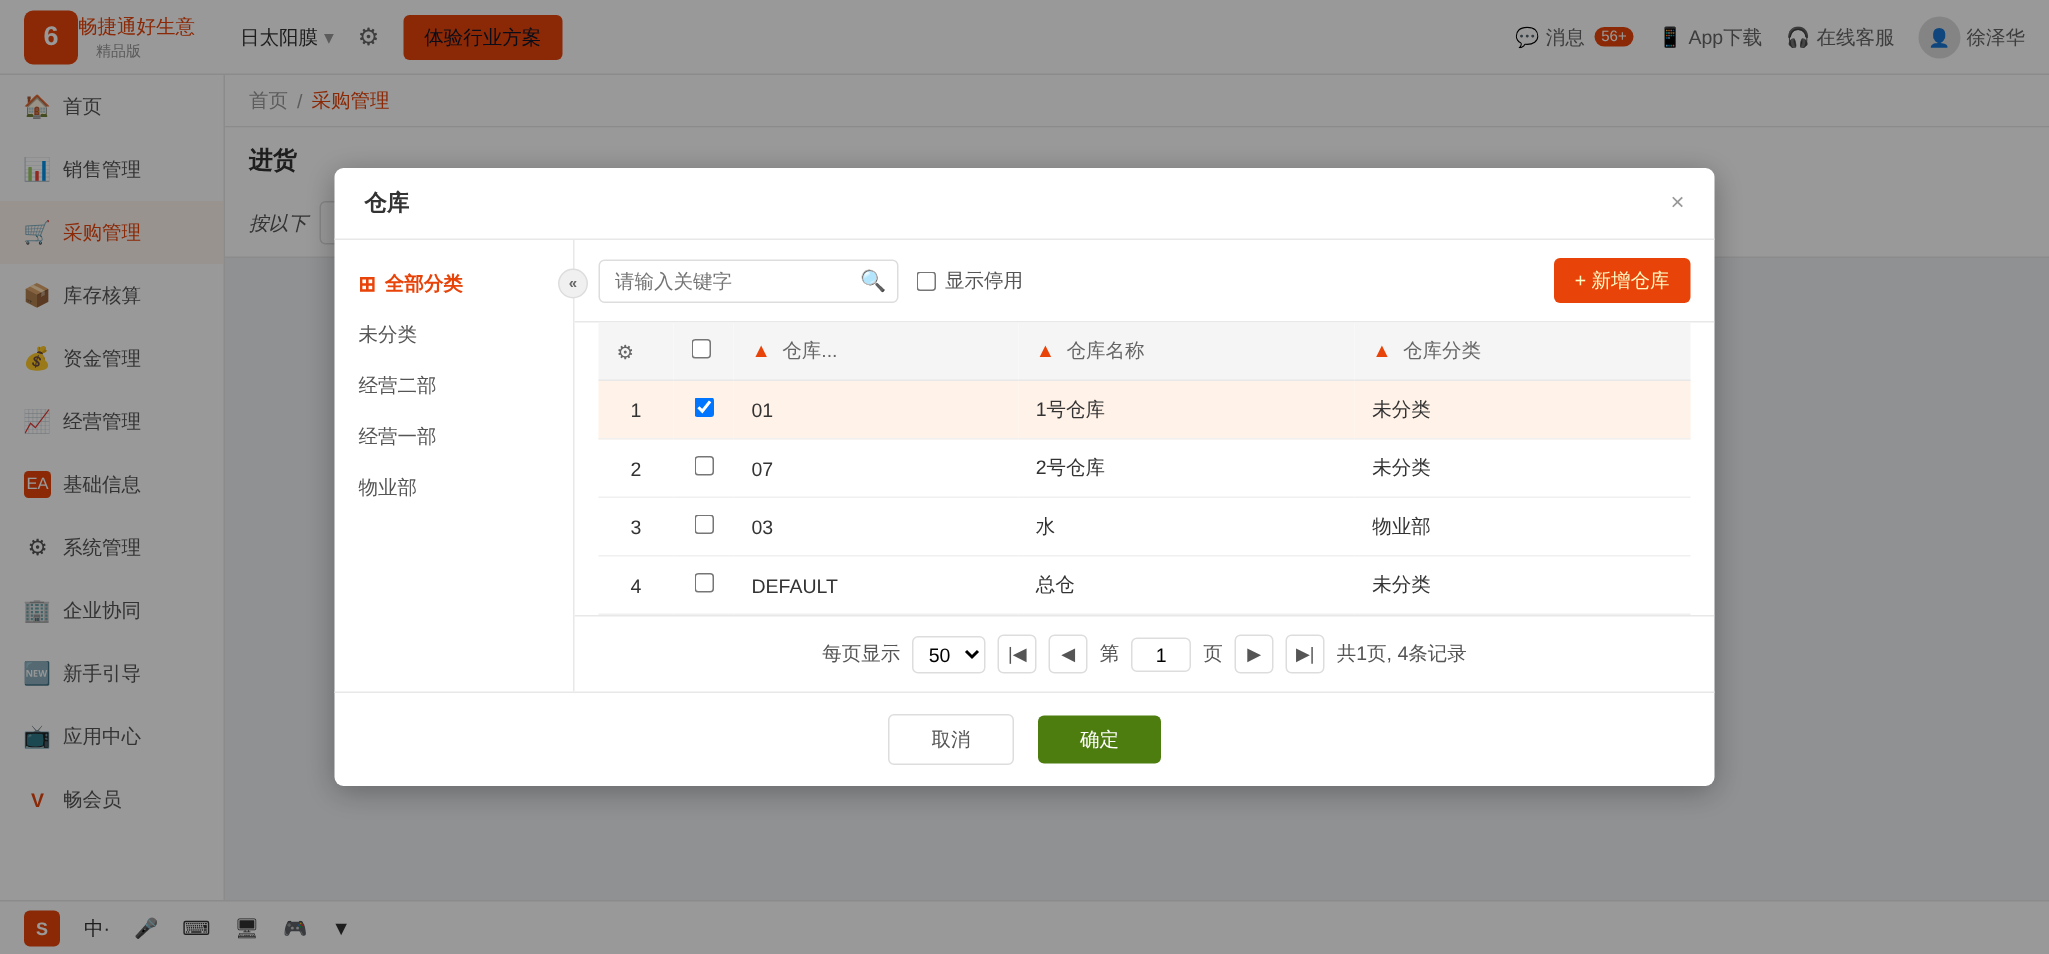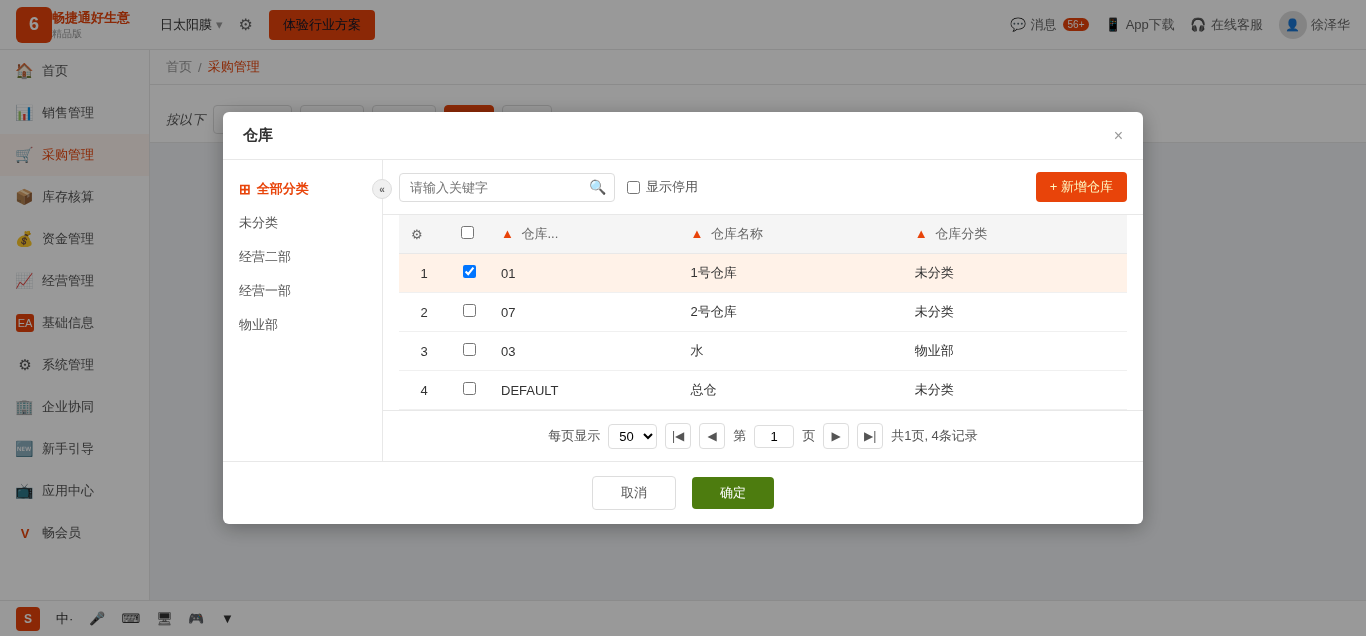--- a/index.html
+++ b/index.html
@@ -284,21 +284,21 @@
     .search-input-wrap {
       position: relative;
       display: flex;
       align-items: center;
     }
     .search-input {
       border: 1px solid #ddd;
       border-radius: 4px;
       padding: 6px 30px 6px 10px;
       font-size: 13px;
-      width: 216px;
+      width: 200px;
       outline: none;
     }
     .search-icon {
       position: absolute;
       right: 8px;
       color: #999;
       font-size: 14px;
       cursor: pointer;
     }
     .checkbox-label {
@@ -452,22 +452,22 @@
   </style>
 </head>
 <body>
 
 <div class="topbar">
   <div class="topbar-logo">
     <div class="logo-icon">
       <span>6</span>
     </div>
     <div>
-      <div style="color:#e8440a;font-size:13px;font-weight:bold;">畅捷通好生意</div>
-      <div style="font-size:10px;color:#999;">精品版</div>
+      <div style="color:#e8440a;font-size:13px;font-weight:normal;">畅捷通好生意</div>
+      <div style="font-size:10px;color:#999;margin-left:12px;">精品版</div>
     </div>
   </div>
   <div class="topbar-store">
     <span>日太阳膜</span>
     <span class="arrow">▾</span>
   </div>
   <div class="topbar-gear">⚙</div>
   <button class="topbar-btn">体验行业方案</button>
   <div class="topbar-right">
     <div class="topbar-right-item">
@@ -545,20 +545,21 @@
 
   <div class="content">
 
     <div class="breadcrumb-bar">
       <span>首页</span>
       <span>/</span>
       <span class="current">采购管理</span>
     </div>
 
     <div class="page-header">
+      <div class="page-title">进货</div>
       <div class="toolbar">
         <span style="font-size:13px;color:#555;font-style:italic;">按以下</span>
         <button class="toolbar-btn">
           <span>🖨</span>
           <span>打印</span>
           <span>▾</span>
         </button>
         <button class="toolbar-btn">
           <span>⬇</span>
           <span>导出</span>

